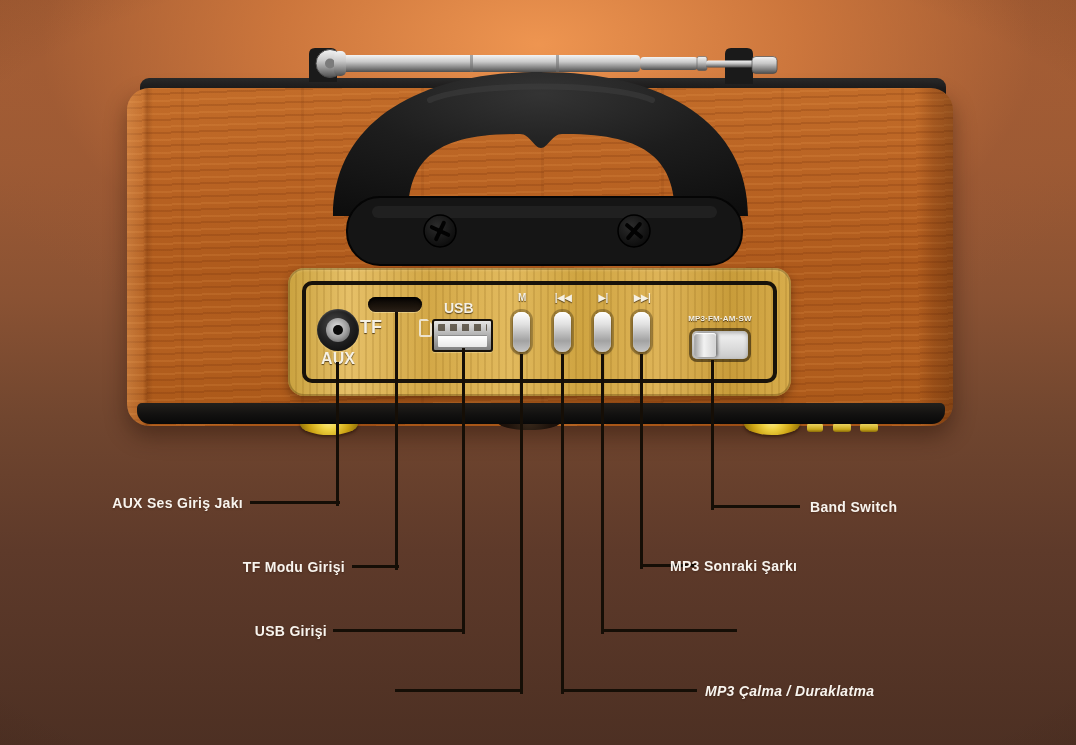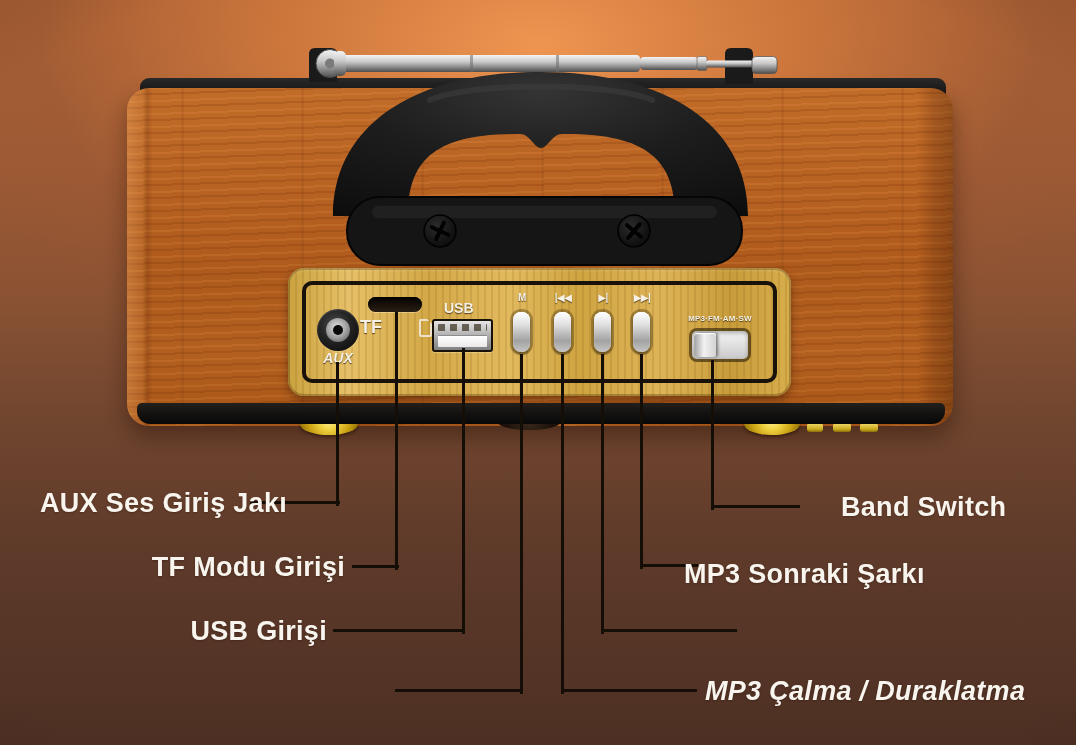--- a/index.html
+++ b/index.html
@@ -127,21 +127,21 @@
   #band-knob{
     position:absolute;left:2px;top:2px;width:22px;height:24px;border-radius:3px;
     background:linear-gradient(90deg,#9f9f9f,#f2f2f2 45%,#d2d2d2);
     box-shadow:2px 0 3px rgba(0,0,0,0.45), inset 0 1px 1px #fff;
   }
   
   .vline,.hline{position:absolute;background:#150e06;z-index:5;}
   .vline{width:3px;}
   .hline{height:3px;}
   .callout{
-    position:absolute;z-index:6;color:#f8f4ee;font-size:27px;font-weight:700;
+    position:absolute;z-index:6;color:#f8f4ee;font-size:14px;font-weight:700;
     letter-spacing:0.3px;white-space:nowrap;line-height:26px;
     text-shadow:0 1px 2px rgba(40,18,8,0.35);
   }
   .callout.right-edge{text-align:right;}
   svg{position:absolute;left:0;top:0;z-index:3;}
 </style>
 </head>
 <body>
 
 <div id="stage">
@@ -214,21 +214,21 @@
   </svg>
 
   <div id="panel">
     <div id="panel-inner"></div>
 
     <div id="aux-jack">
       <div id="aux-ring">
         <div id="aux-hole"></div>
       </div>
     </div>
-    <div class="panel-label" style="left:26px;top:82px;width:48px;text-align:center;font-size:14px;font-style:italic;">AUX</div>
+    <div class="panel-label" style="left:26px;top:82px;width:48px;text-align:center;font-size:16px;">AUX</div>
 
     <div id="tf-slot"></div>
     <div class="panel-label" style="left:72px;top:49px;font-size:18px;">TF</div>
     <div id="sd-icon"></div>
 
     <div id="usb-port">
       <div id="usb-pins"></div>
       <div id="usb-tongue"></div>
     </div>
     <div class="panel-label" style="left:156px;top:32px;font-size:14px;">USB</div>
@@ -270,17 +270,17 @@
   <div class="vline" style="left:601px;top:354px;height:280px;"></div>
   <div class="hline" style="left:601px;top:629px;width:136px;"></div>
 
   <div class="vline" style="left:561px;top:354px;height:340px;"></div>
   <div class="hline" style="left:561px;top:689px;width:136px;"></div>
 
   <div class="callout right-edge" style="left:40px;top:490px;width:203px;">AUX Ses Giriş Jakı</div>
   <div class="callout right-edge" style="left:140px;top:554px;width:205px;">TF Modu Girişi</div>
   <div class="callout right-edge" style="left:140px;top:618px;width:187px;">USB Girişi</div>
 
-  <div class="callout" style="left:810px;top:494px;margin-left:31px;">Band Switch</div>
-  <div class="callout" style="left:684px;top:553px;margin-top:8px;">MP3 Sonraki Şarkı</div>
+  <div class="callout" style="left:810px;top:494px;">Band Switch</div>
+  <div class="callout" style="left:670px;top:553px;">MP3 Sonraki Şarkı</div>
   <div class="callout" style="left:705px;top:678px;font-style:italic;">MP3 Çalma / Duraklatma</div>
 
 </div>
 
 </body></html>

